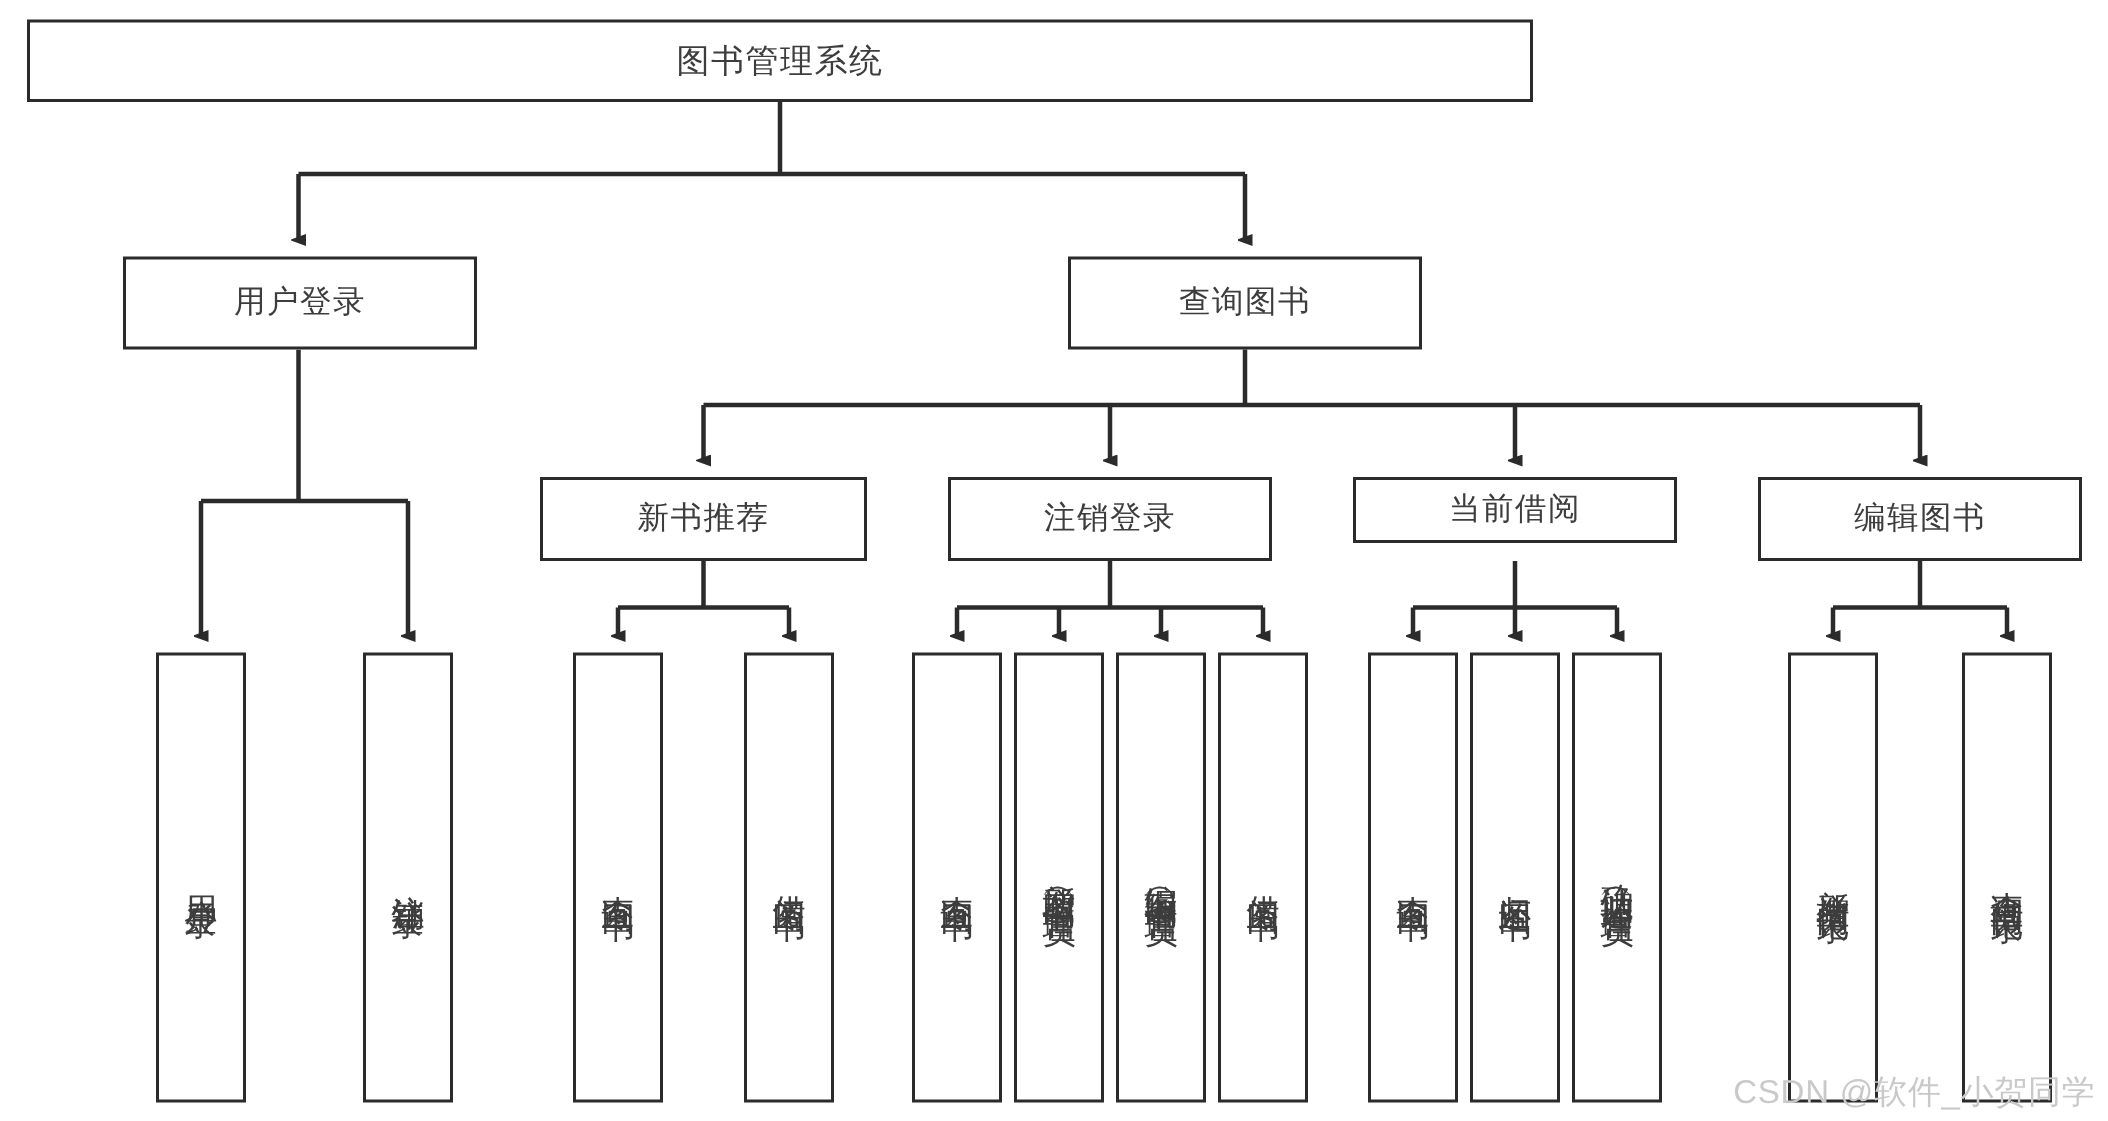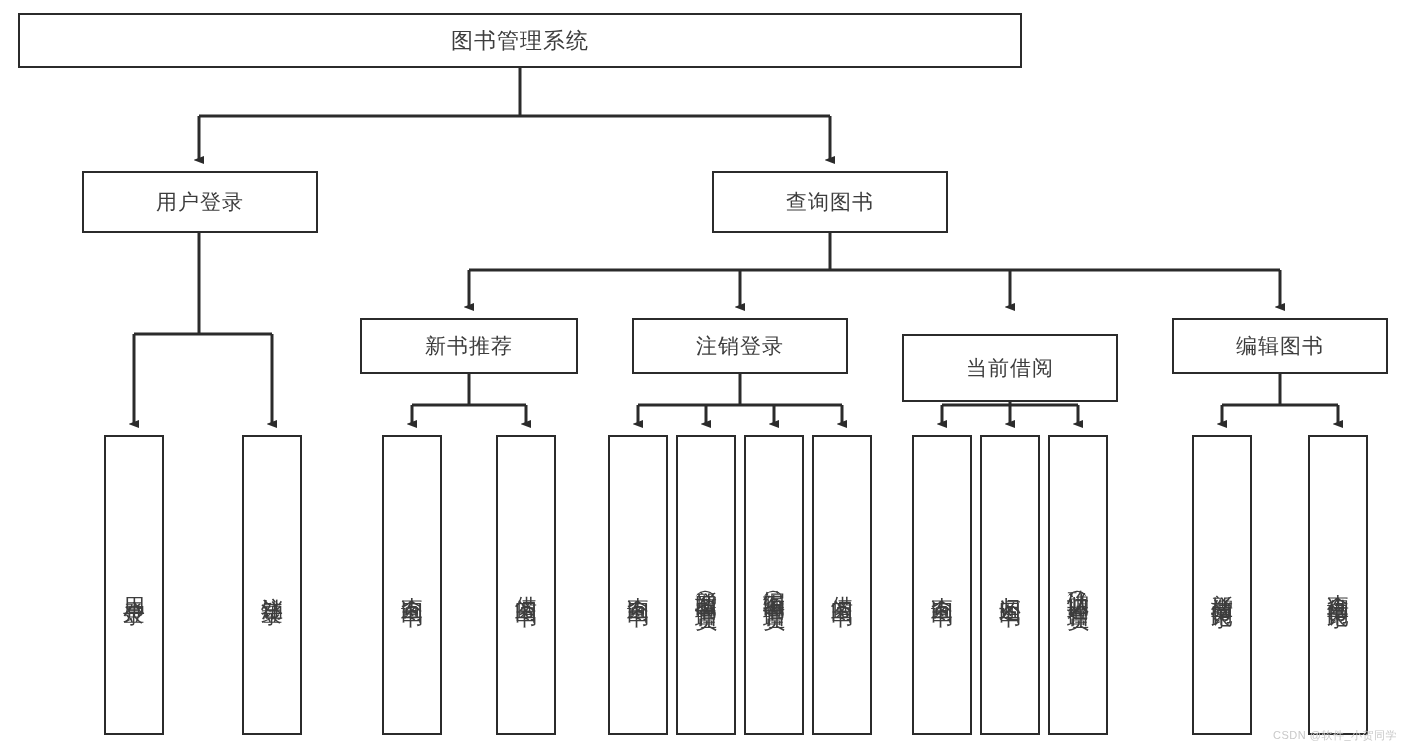--- a/index.html
+++ b/index.html
@@ -47,21 +47,21 @@
     font-size:22px;
     line-height:1.18;
     letter-spacing:3px;
     white-space:normal;
     max-height:292px;
   }
   #watermark{
     position:absolute;
     right:8px;
     bottom:4px;
-    font-size:11px;
+    font-size:22px;
     color:#c9c9c9;
     letter-spacing:0.5px;
     white-space:nowrap;
     user-select:none;
   }
 </style>
 </head>
 <body>
 
 <div id="diagram">
@@ -129,21 +129,21 @@
   <div class="node" style="left:712px;top:171px;width:236px;height:62px;">
     <span class="lbl">查询图书</span>
   </div>
 
   <div class="node" style="left:360px;top:318px;width:218px;height:56px;">
     <span class="lbl">新书推荐</span>
   </div>
   <div class="node" style="left:632px;top:318px;width:216px;height:56px;">
     <span class="lbl">注销登录</span>
   </div>
-  <div class="node" style="left:902px;top:334px;width:216px;height:68px;">
+  <div class="node" style="left:902px;top:318px;width:216px;height:44px;">
     <span class="lbl">当前借阅</span>
   </div>
   <div class="node" style="left:1172px;top:318px;width:216px;height:56px;">
     <span class="lbl">编辑图书</span>
   </div>
 
   <div class="node vert" style="left:104px;top:435px;width:60px;height:300px;">
     <span class="lbl">用户登录</span>
   </div>
   <div class="node vert" style="left:242px;top:435px;width:60px;height:300px;">

